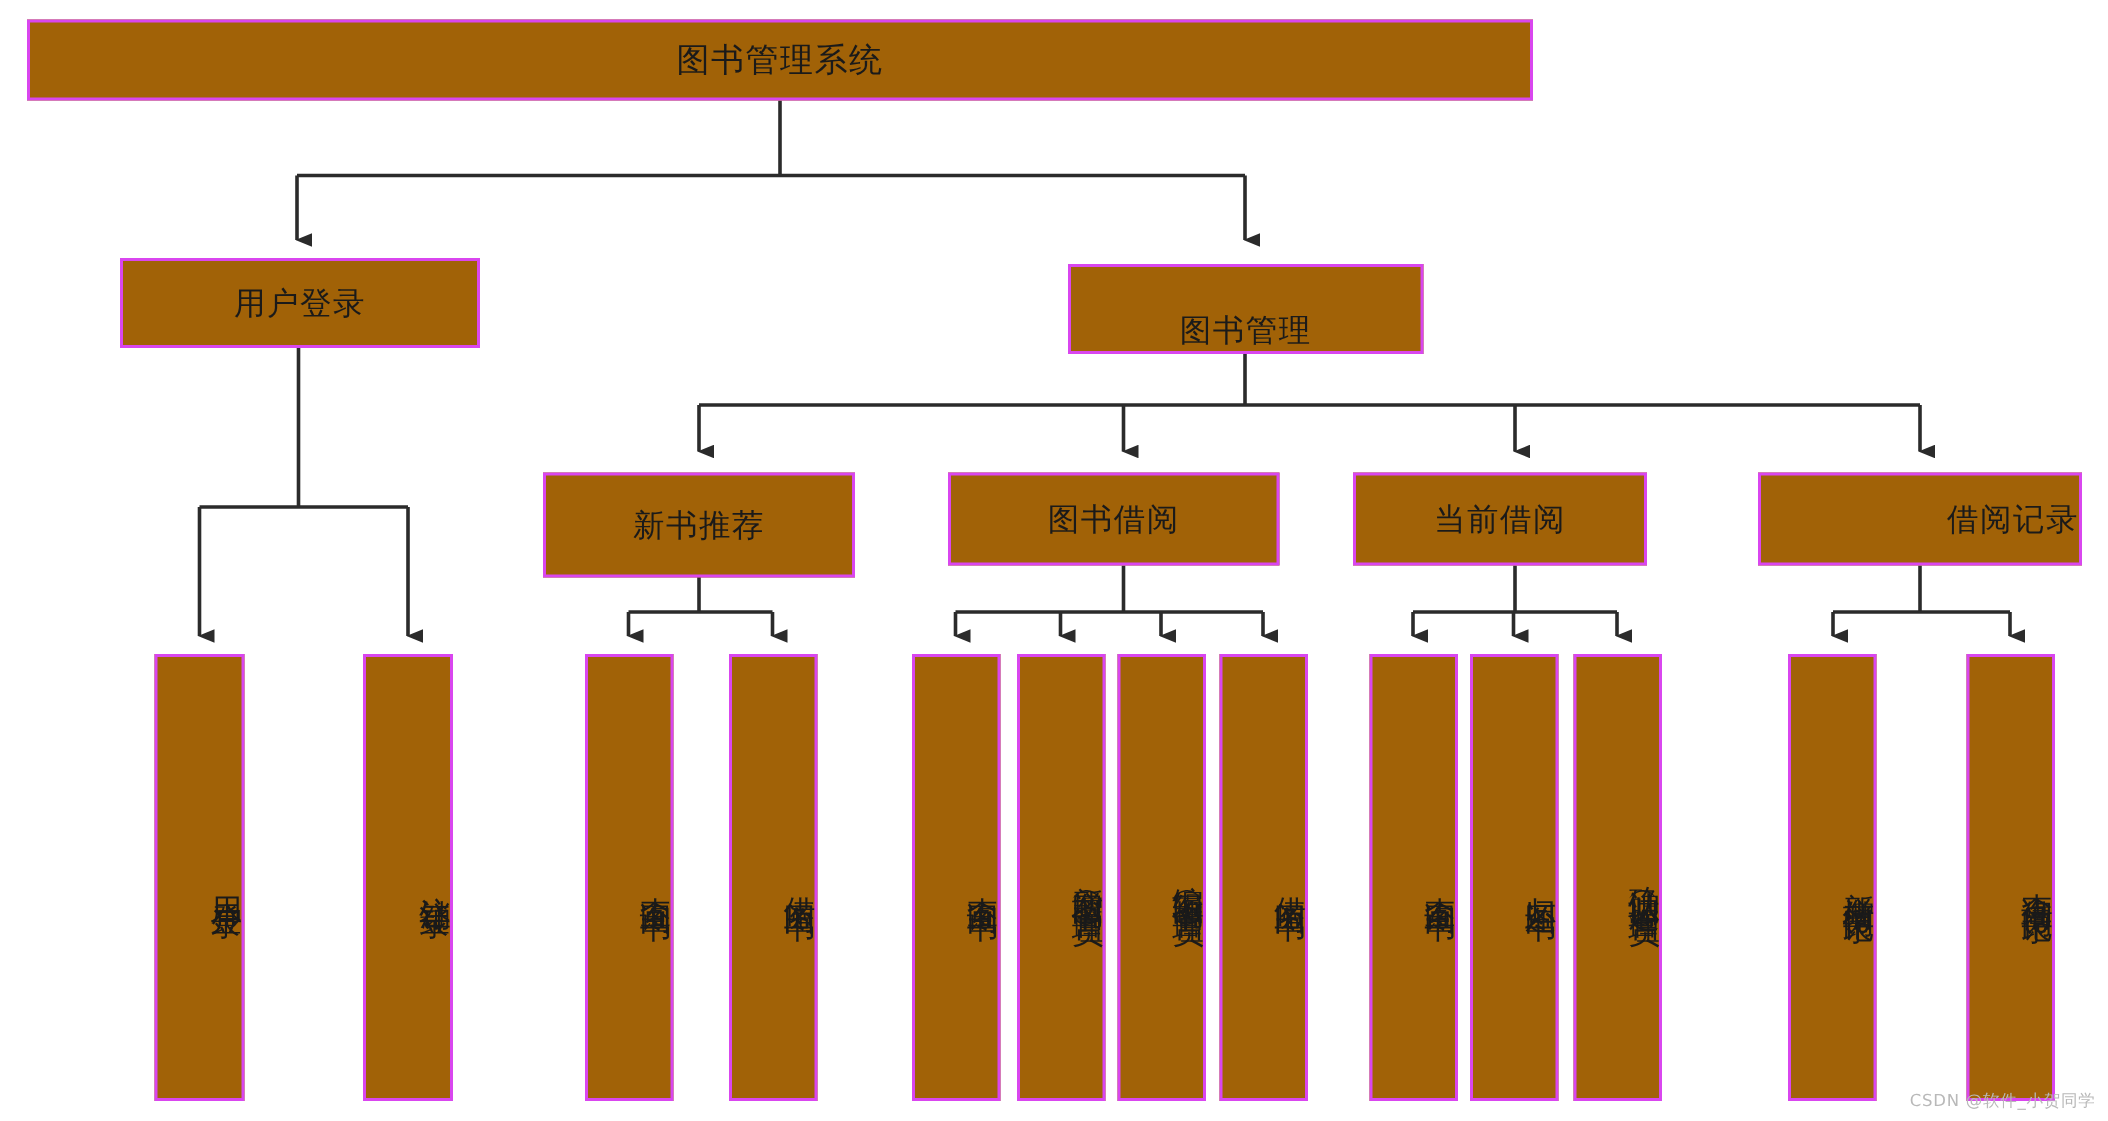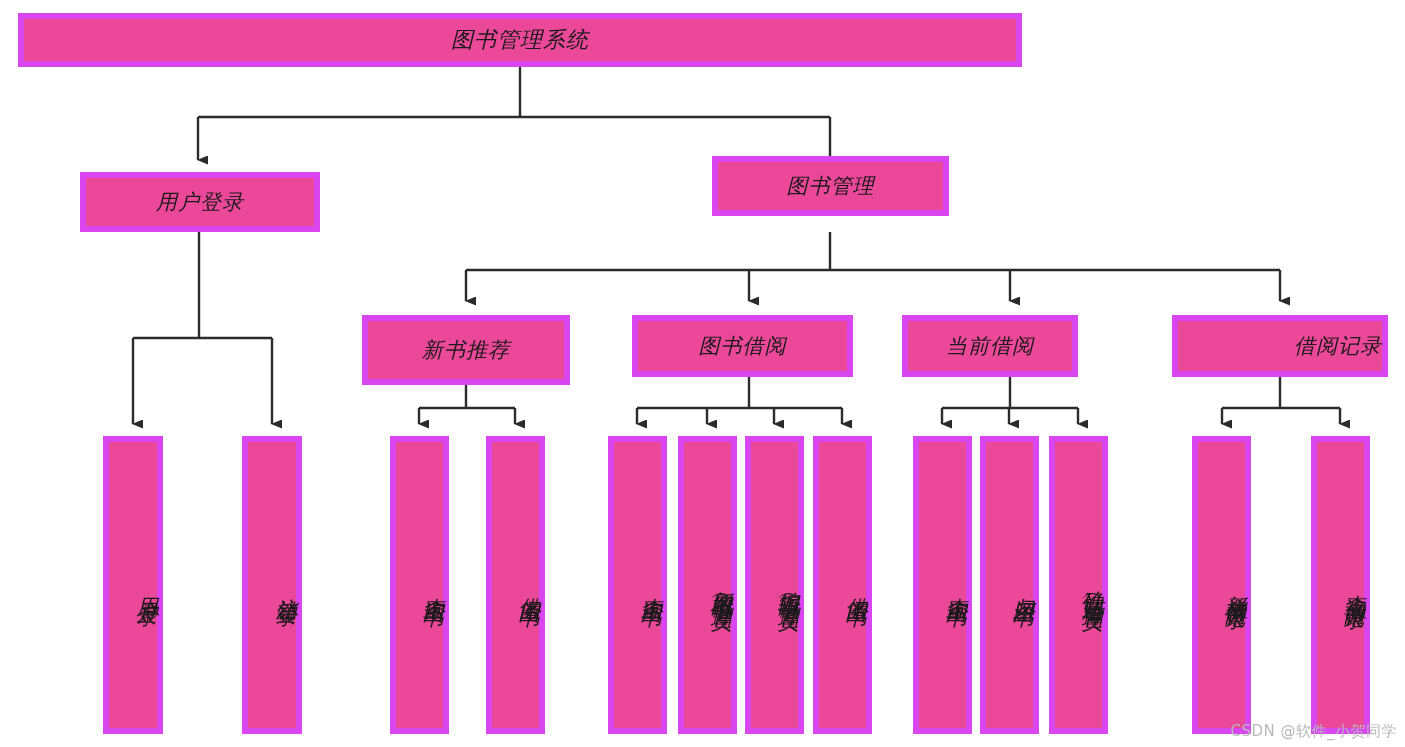--- a/index.html
+++ b/index.html
@@ -21,27 +21,26 @@
     position: absolute;
     left: 0;
     top: 0;
     width: 1405px;
     height: 747px;
     pointer-events: none;
   }
   .node {
     position: absolute;
     box-sizing: border-box;
-    background: #ec4899;
-    border: 6px solid #d946ef;
+    background: #a16207;
+    border: 2px solid #d946ef;
     display: flex;
     align-items: center;
     justify-content: center;
     color: #1a1a1a;
-    font-style: italic;
   }
   .node.horiz {
     font-size: 21px;
     letter-spacing: 1px;
   }
   .node.vert {
     writing-mode: vertical-rl;
     text-orientation: upright;
     font-size: 21px;
     letter-spacing: 3px;
@@ -56,21 +55,21 @@
     display: block;
     white-space: nowrap;
   }
   .node.root {
     font-size: 22px;
   }
   .watermark {
     position: absolute;
     right: 8px;
     bottom: 6px;
-    font-size: 15px;
+    font-size: 11px;
     color: #b9b9b9;
     letter-spacing: 0.5px;
     white-space: nowrap;
   }
 </style>
 </head>
 <body>
 
 <div id="canvas">
 
@@ -124,31 +123,31 @@
     </g>
   </svg>
 
   <div class="node horiz root" style="left:18px; top:13px; width:1004px; height:54px;">
     <span>图书管理系统</span>
   </div>
 
   <div class="node horiz" style="left:80px; top:172px; width:240px; height:60px;">
     <span>用户登录</span>
   </div>
-  <div class="node horiz" style="left:712px; top:156px; width:237px; height:60px;">
+  <div class="node horiz" style="left:712px; top:176px; width:237px; height:60px;align-items:flex-end;">
     <span>图书管理</span>
   </div>
 
   <div class="node horiz" style="left:362px; top:315px; width:208px; height:70px;">
     <span>新书推荐</span>
   </div>
   <div class="node horiz" style="left:632px; top:315px; width:221px; height:62px;">
     <span>图书借阅</span>
   </div>
-  <div class="node horiz" style="left:902px; top:315px; width:176px; height:62px;">
+  <div class="node horiz" style="left:902px; top:315px; width:196px; height:62px;">
     <span>当前借阅</span>
   </div>
   <div class="node horiz" style="left:1172px; top:315px; width:216px; height:62px;justify-content:flex-end;">
     <span>借阅记录</span>
   </div>
 
   <div class="node vert" style="left:103px; top:436px; width:60px; height:298px;">
     <span class="vtext">用户登录</span>
   </div>
   <div class="node vert" style="left:242px; top:436px; width:60px; height:298px;">

